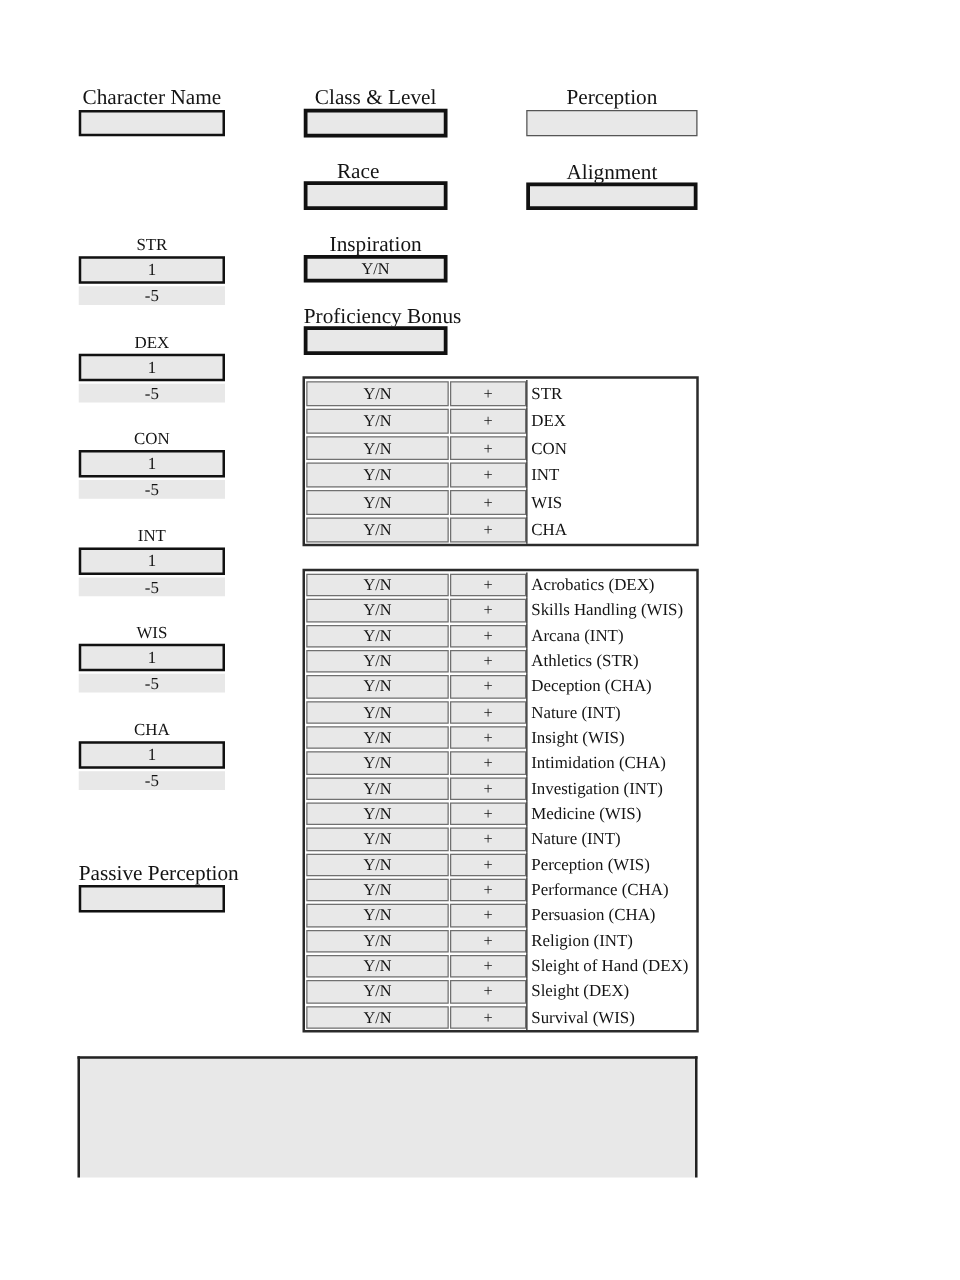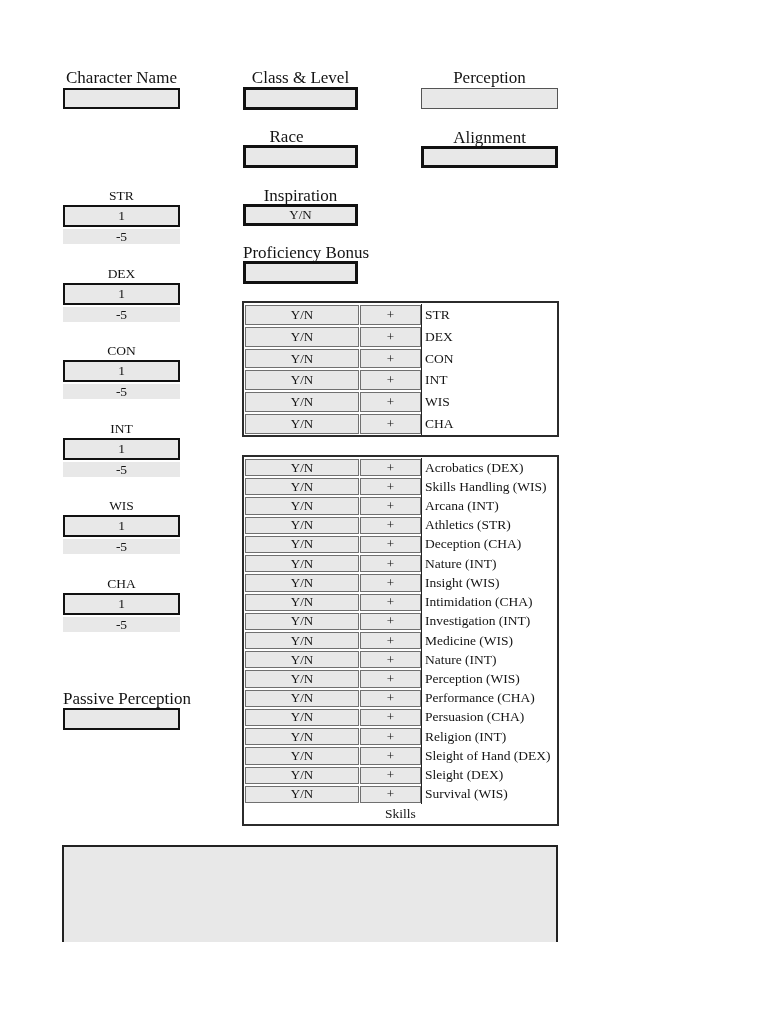--- a/index.html
+++ b/index.html
@@ -208,19 +208,18 @@
   <div class="trow">
     <div class="cell-yn">Y/N</div>
     <div class="cell-plus">+</div>
     <div class="cell-name">Sleight (DEX)</div>
   </div>
   <div class="trow">
     <div class="cell-yn">Y/N</div>
     <div class="cell-plus">+</div>
     <div class="cell-name">Survival (WIS)</div>
   </div>
-  <div class="tfoot">Skills</div>
 </div>
 
 <div class="abs lbl" style="left:63px;top:691px;width:117px;font-family:Liberation Serif, serif;">Passive Perception</div>
 <div class="abs fieldbox b25" style="left:63px;top:708px;width:117px;height:22px;"></div>
 
 <div class="abs notes"></div>
 
 </body></html>

